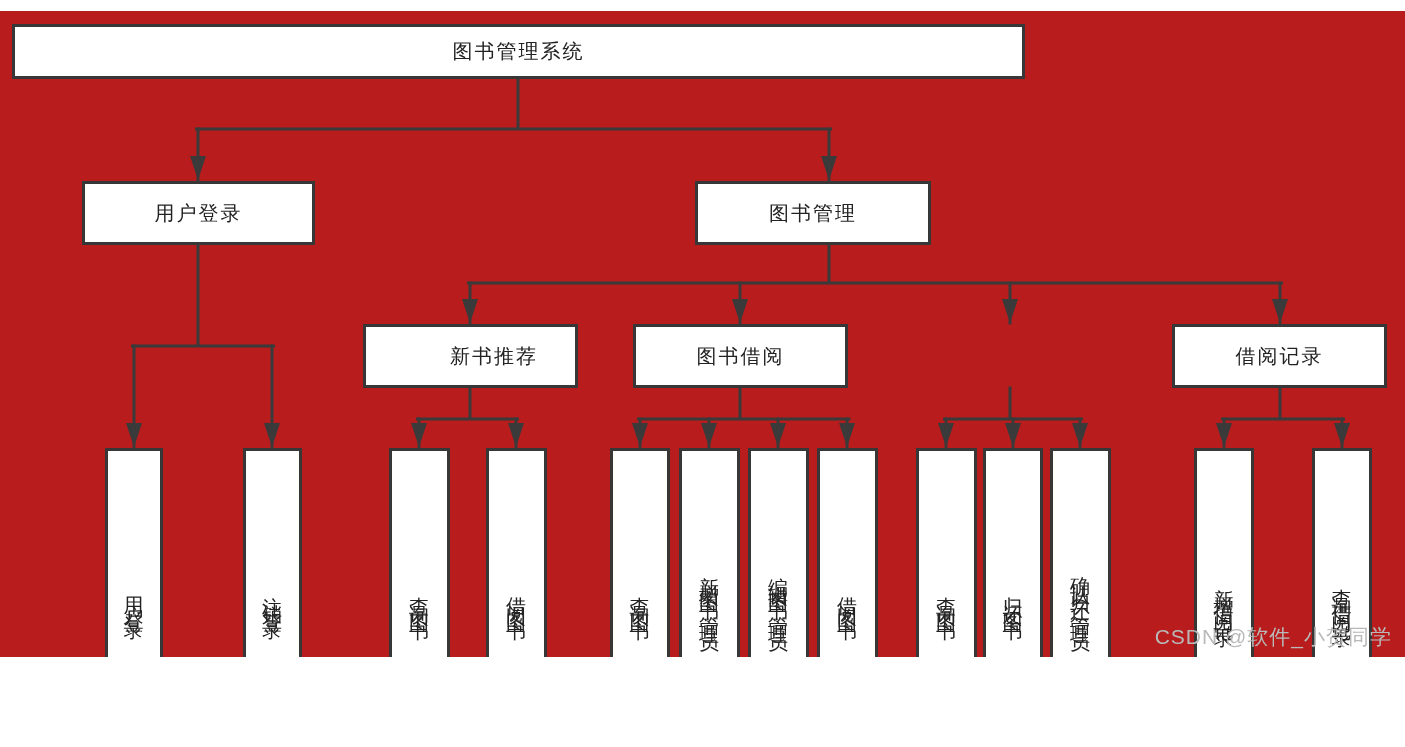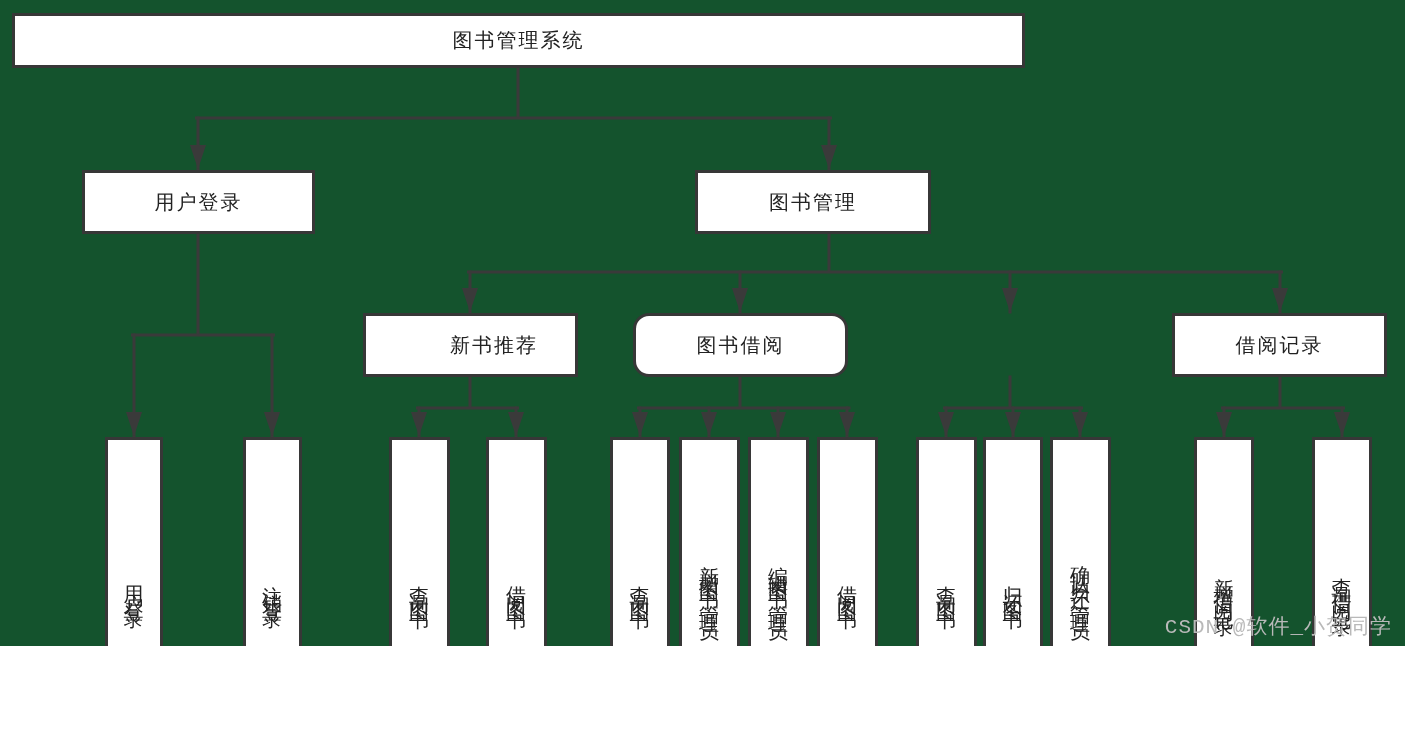--- a/index.html
+++ b/index.html
@@ -5,22 +5,23 @@
   html, body {
     margin: 0;
     padding: 0;
     background: #ffffff;
     font-family: "Liberation Sans", "DejaVu Sans", sans-serif;
   }
   #canvas {
     position: relative;
     width: 1405px;
     height: 646px;
-    background: #14532d;
+    background: #b91c1c;
     overflow: hidden;
+    margin-top: 11px;
   }
   #connectors {
     position: absolute;
     left: 0;
     top: 0;
     width: 1405px;
     height: 747px;
   }
   .box {
     position: absolute;
@@ -49,21 +50,20 @@
   .lvl3 { top: 313px; height: 64px; }
   .lvl4 { top: 437px; height: 298px; }
   #watermark {
     position: absolute;
     right: 13px;
     bottom: 6px;
     font-size: 21px;
     letter-spacing: 1px;
     color: #b9b9b9;
     white-space: nowrap;
-    font-family: Liberation Mono, monospace;
   }
 </style>
 </head>
 <body>
 
 <div id="canvas">
 
   <svg id="connectors" viewBox="0 0 1405 747" xmlns="http://www.w3.org/2000/svg">
     <defs>
       <marker id="arw" markerUnits="userSpaceOnUse" markerWidth="24" markerHeight="16" viewBox="0 0 24 16" refX="24" refY="8" orient="auto">
@@ -110,21 +110,21 @@
       <line x1="1342" y1="408" x2="1342" y2="436" marker-end="url(#arw)"></line>
     </g>
   </svg>
 
   <div class="box h" style="left:12px; top:13px; width:1013px; height:55px;">图书管理系统</div>
 
   <div class="box h lvl2" style="left:82px; width:233px;">用户登录</div>
   <div class="box h lvl2" style="left:695px; width:236px;">图书管理</div>
 
   <div class="box h lvl3" style="left:363px; width:215px;padding-left:47px;">新书推荐</div>
-  <div class="box h lvl3" style="left:633px; width:215px;border-radius:16px;">图书借阅</div>
+  <div class="box h lvl3" style="left:633px; width:215px;">图书借阅</div>
   <div class="box h lvl3" style="left:1172px; width:215px;">借阅记录</div>
 
   <div class="box v lvl4" style="left:105px; width:58px;">
     <span>用户登录</span>
   </div>
   <div class="box v lvl4" style="left:243px; width:59px;">
     <span>注销登录</span>
   </div>
 
   <div class="box v lvl4" style="left:389px; width:61px;">

